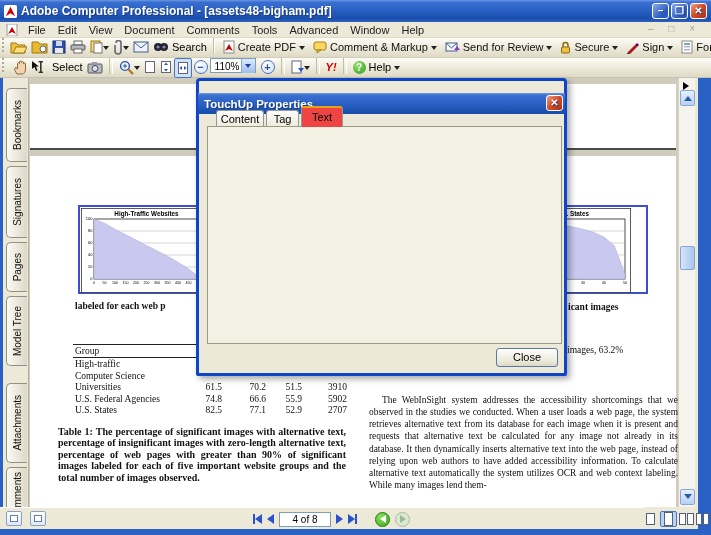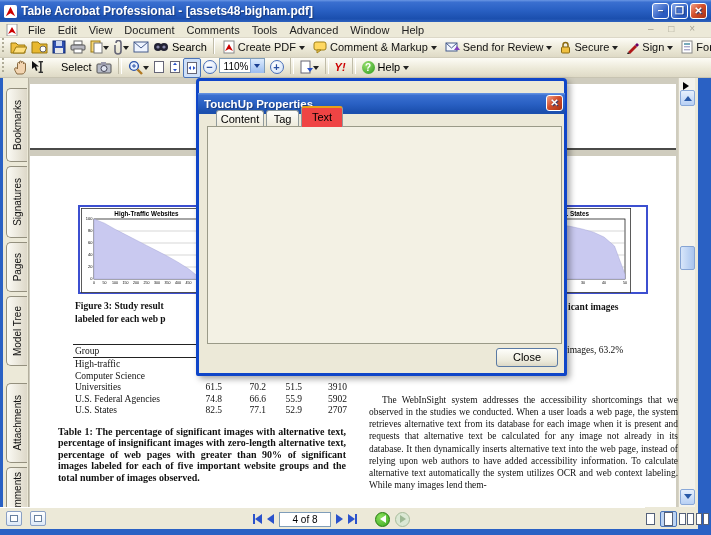--- a/index.html
+++ b/index.html
@@ -153,21 +153,21 @@
 </head>
 <body>
 
 <div id="app">
 
   <div class="abs titlebar">
     <svg class="acro-ic" viewBox="0 0 14 14">
       <rect x="0" y="0" width="14" height="14" fill="#fff" rx="2"></rect>
       <path d="M2 12 L7 2 L12 12 L7 9 Z" fill="#c00"></path>
     </svg>
-    <span>Table Acrobat Professional - [assets48-bigham.pdf]</span>
+    <span>Adobe Computer Professional - [assets48-bigham.pdf]</span>
     <span class="tb-btns">
       <span class="tb-btn btn-min">–</span>
       <span class="tb-btn btn-max">❒</span>
       <span class="tb-btn btn-close">✕</span>
     </span>
   </div>
 
   <div class="abs menubar">
     <svg width="12" height="12" style="margin:0 4px" viewBox="0 0 12 12">
       <rect x="1" y="0" width="10" height="12" fill="#fff" stroke="#999"></rect>
@@ -296,21 +296,21 @@
     </span>
   </div>
 
   <div class="abs toolbar toolbar2">
     <span class="grip"></span>
     <span class="tb-ic">
       <svg width="14" height="15" viewBox="0 0 14 15">
           <path d="M4 14 C2 11 1 9 2 8 C3 7.4 4 8 4.5 9 L4.5 3.5 a1 1 0 0 1 2 0 L6.5 2 a1 1 0 0 1 2 0 L8.5 2.6 a1 1 0 0 1 2 0 L10.5 4 a1 1 0 0 1 2 0 V9 C12.5 12 11 14 9 14 Z" fill="#f2d4b0" stroke="#8a6a40"></path>
         </svg>
     </span>
-    <span class="tb-ic" style="gap:18px">
+    <span class="tb-ic" style="gap:9px">
       <svg width="12" height="14" viewBox="0 0 12 14">
           <path d="M1 1 L1 9 L3.5 7 L5 11 L6.5 10.2 L5 6.5 L8 6.5 Z" fill="#111"></path>
           <rect x="9" y="1" width="1.6" height="12" fill="#333"></rect>
           <rect x="7.6" y="1" width="4.4" height="1.4" fill="#333"></rect>
           <rect x="7.6" y="11.6" width="4.4" height="1.4" fill="#333"></rect>
         </svg>
       <span class="lbl">Select</span>
     </span>
     <span class="tb-ic">
       <svg width="16" height="13" viewBox="0 0 16 13">
@@ -458,21 +458,20 @@
               <text x="13.0" y="76" font-size="3.6" text-anchor="middle" font-family="Liberation Sans,sans-serif">0</text>
               <text x="34.0" y="76" font-size="3.6" text-anchor="middle" font-family="Liberation Sans,sans-serif">10</text>
               <text x="55.0" y="76" font-size="3.6" text-anchor="middle" font-family="Liberation Sans,sans-serif">20</text>
               <text x="76.0" y="76" font-size="3.6" text-anchor="middle" font-family="Liberation Sans,sans-serif">30</text>
               <text x="97.0" y="76" font-size="3.6" text-anchor="middle" font-family="Liberation Sans,sans-serif">40</text>
               <text x="118.0" y="76" font-size="3.6" text-anchor="middle" font-family="Liberation Sans,sans-serif">50</text>
             </svg></div>
       </div>
 
       <div class="figcap">
-        <div>Figure 3: Study result</div>
         <div>labeled for each web p</div>
       </div>
 
       <div class="frag" style="left:538px;top:146px;font-weight:bold">icant images</div>
       <div class="frag" style="left:537px;top:189px">images, 63.2%</div>
 
       <div class="t-rule" style="top:188px"></div>
       <div class="t-row" style="top:190px">
           <span class="t-name">Group</span>
         </div>

